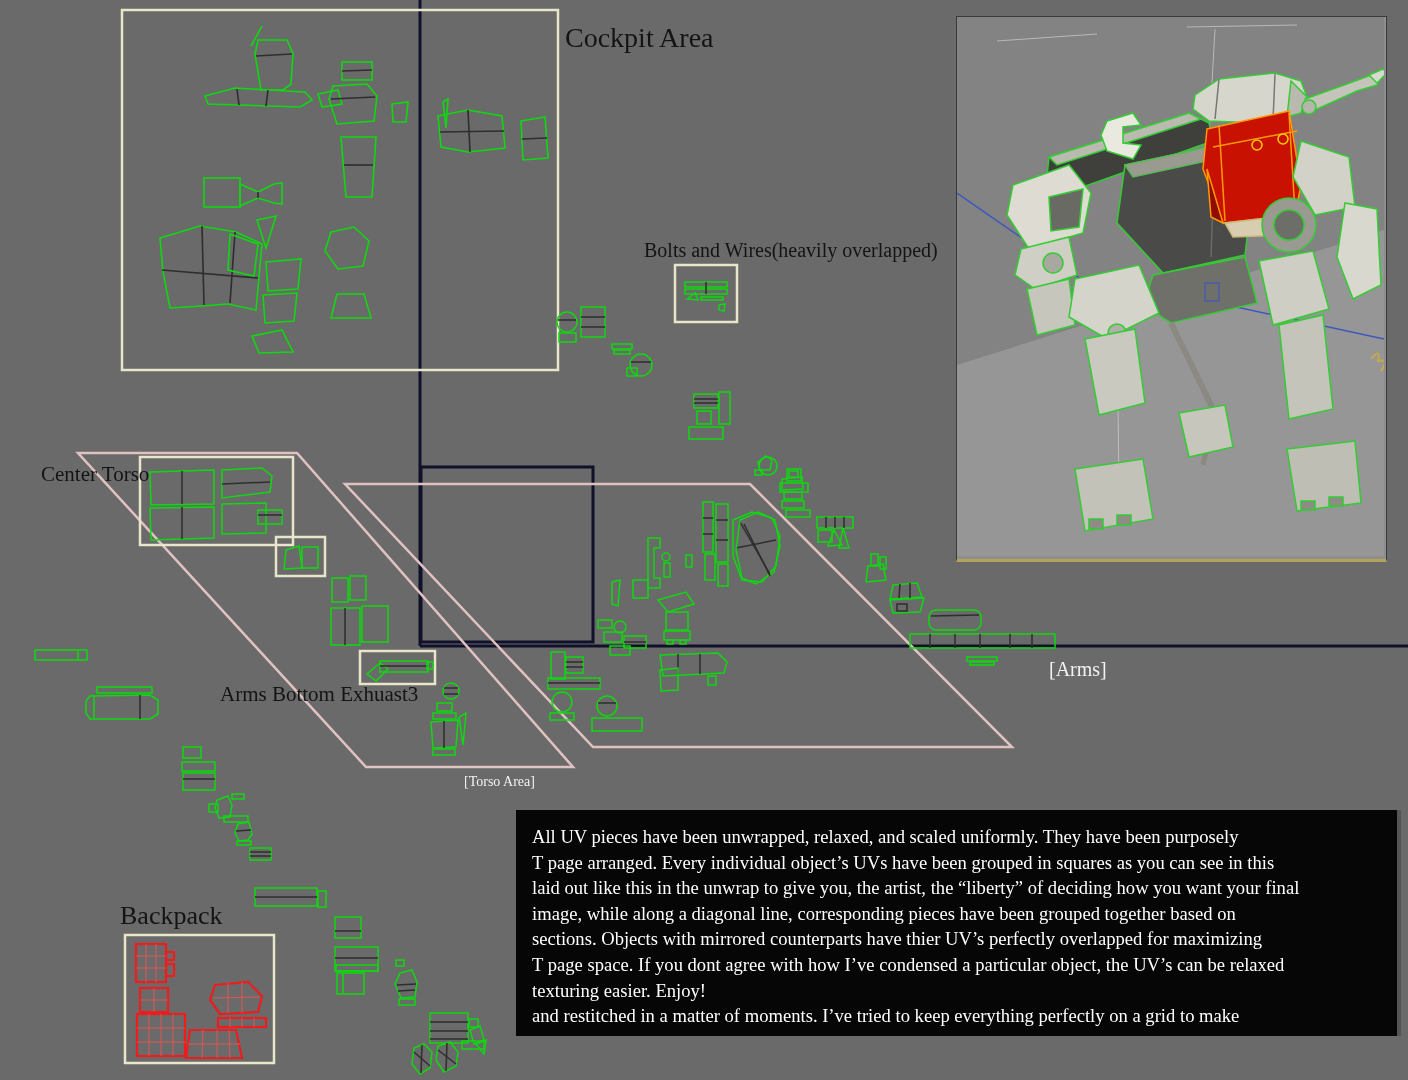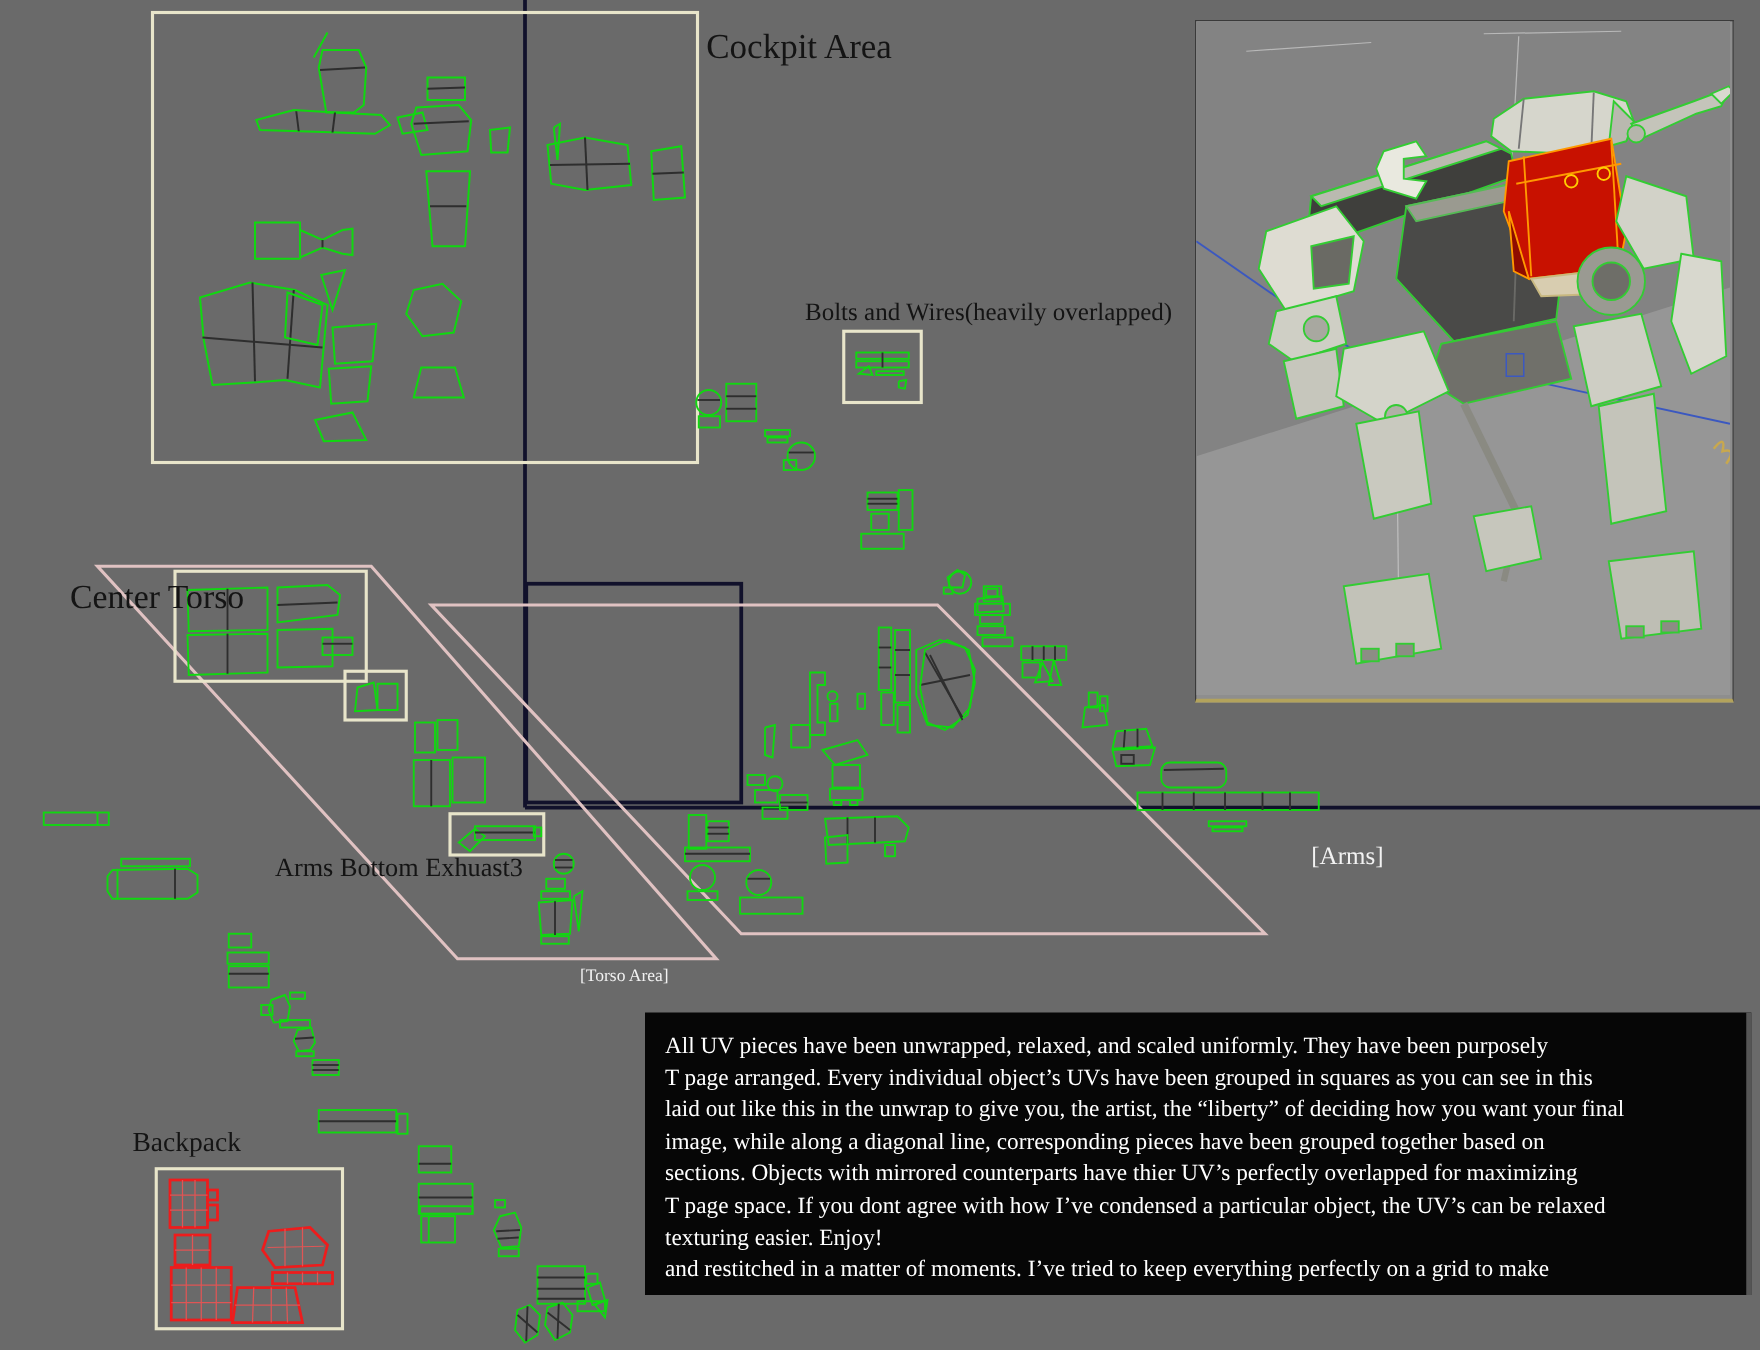--- a/index.html
+++ b/index.html
@@ -15,25 +15,25 @@
   html,body{margin:0;padding:0;background:#444;}
   #stage{
     position:relative;width:1408px;height:1080px;background:var(--bg);
     overflow:hidden;font-family:"Liberation Serif",serif;
   }
   #uvcanvas{position:absolute;left:0;top:0;}
   .lbl{position:absolute;color:#141414;white-space:nowrap;z-index:5;}
   .lbl.w{color:#f2f2f2;}
   .lbl-cockpit{left:565px;top:22px;font-size:28px;}
   .lbl-bolts{left:644px;top:239px;font-size:20px;}
-  .lbl-centertorso{left:56px;top:462px;font-size:27px;}
+  .lbl-centertorso{left:41px;top:462px;font-size:21px;}
   .lbl-rearexhaust{left:220px;top:682px;font-size:21px;}
-  .lbl-backpack{left:106px;top:901px;font-size:22px;}
+  .lbl-backpack{left:120px;top:901px;font-size:26px;}
   .lbl-torsoarea{left:464px;top:774px;font-size:14px;}
-  .lbl-arms{left:1049px;top:674px;font-size:20px;}
+  .lbl-arms{left:1049px;top:658px;font-size:20px;}
   .lbl-bottomlegs{left:866px;top:772px;font-size:20px;}
   .lbl-toplegs{left:503px;top:1043px;font-size:20px;}
   #viewport{
     position:absolute;left:956px;top:16px;width:429px;height:542px;
     border:1px solid #3a3a3a;border-bottom:3px solid #b3a35c;
     background:#8e8e8e;z-index:4;
   }
   #notebox{
     position:absolute;left:516px;top:810px;width:885px;height:226px;
     background:#060606;color:#ffffff;z-index:6;

